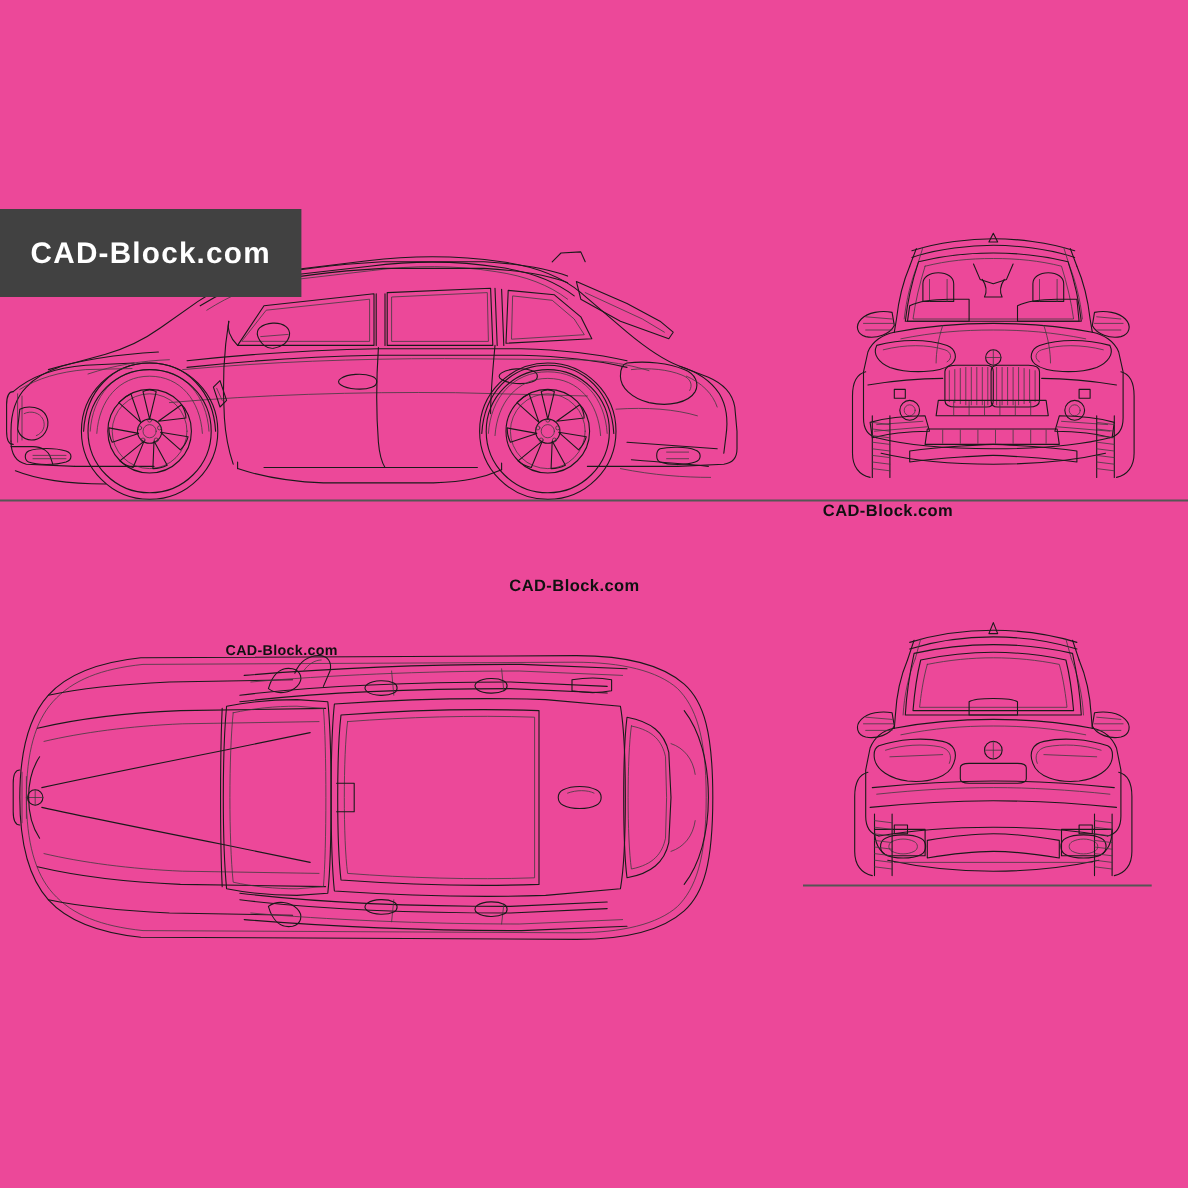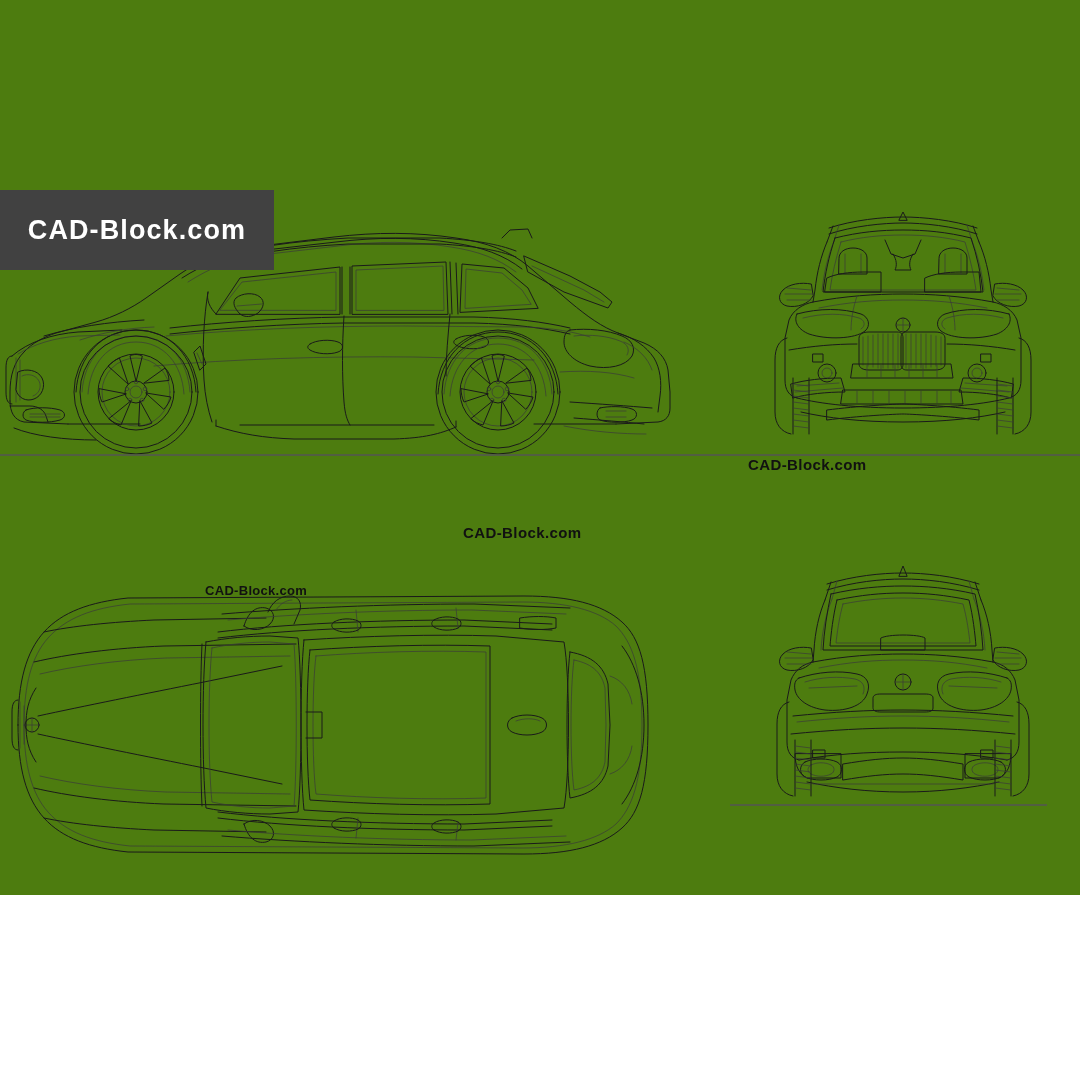--- a/index.html
+++ b/index.html
@@ -3,22 +3,22 @@
 <meta charset="utf-8">
 <style>
   html, body {
     margin: 0;
     padding: 0;
     background: #ffffff;
   }
   #page {
     position: relative;
     width: 1080px;
-    height: 895px;
-    background: #4d7c0f;
+    height: 1080px;
+    background: #ec4899;
     overflow: hidden;
     font-family: "Liberation Sans", sans-serif;
   }
   .view {
     position: absolute;
   }
   .view svg {
     display: block;
     width: 100%;
     height: 100%;

